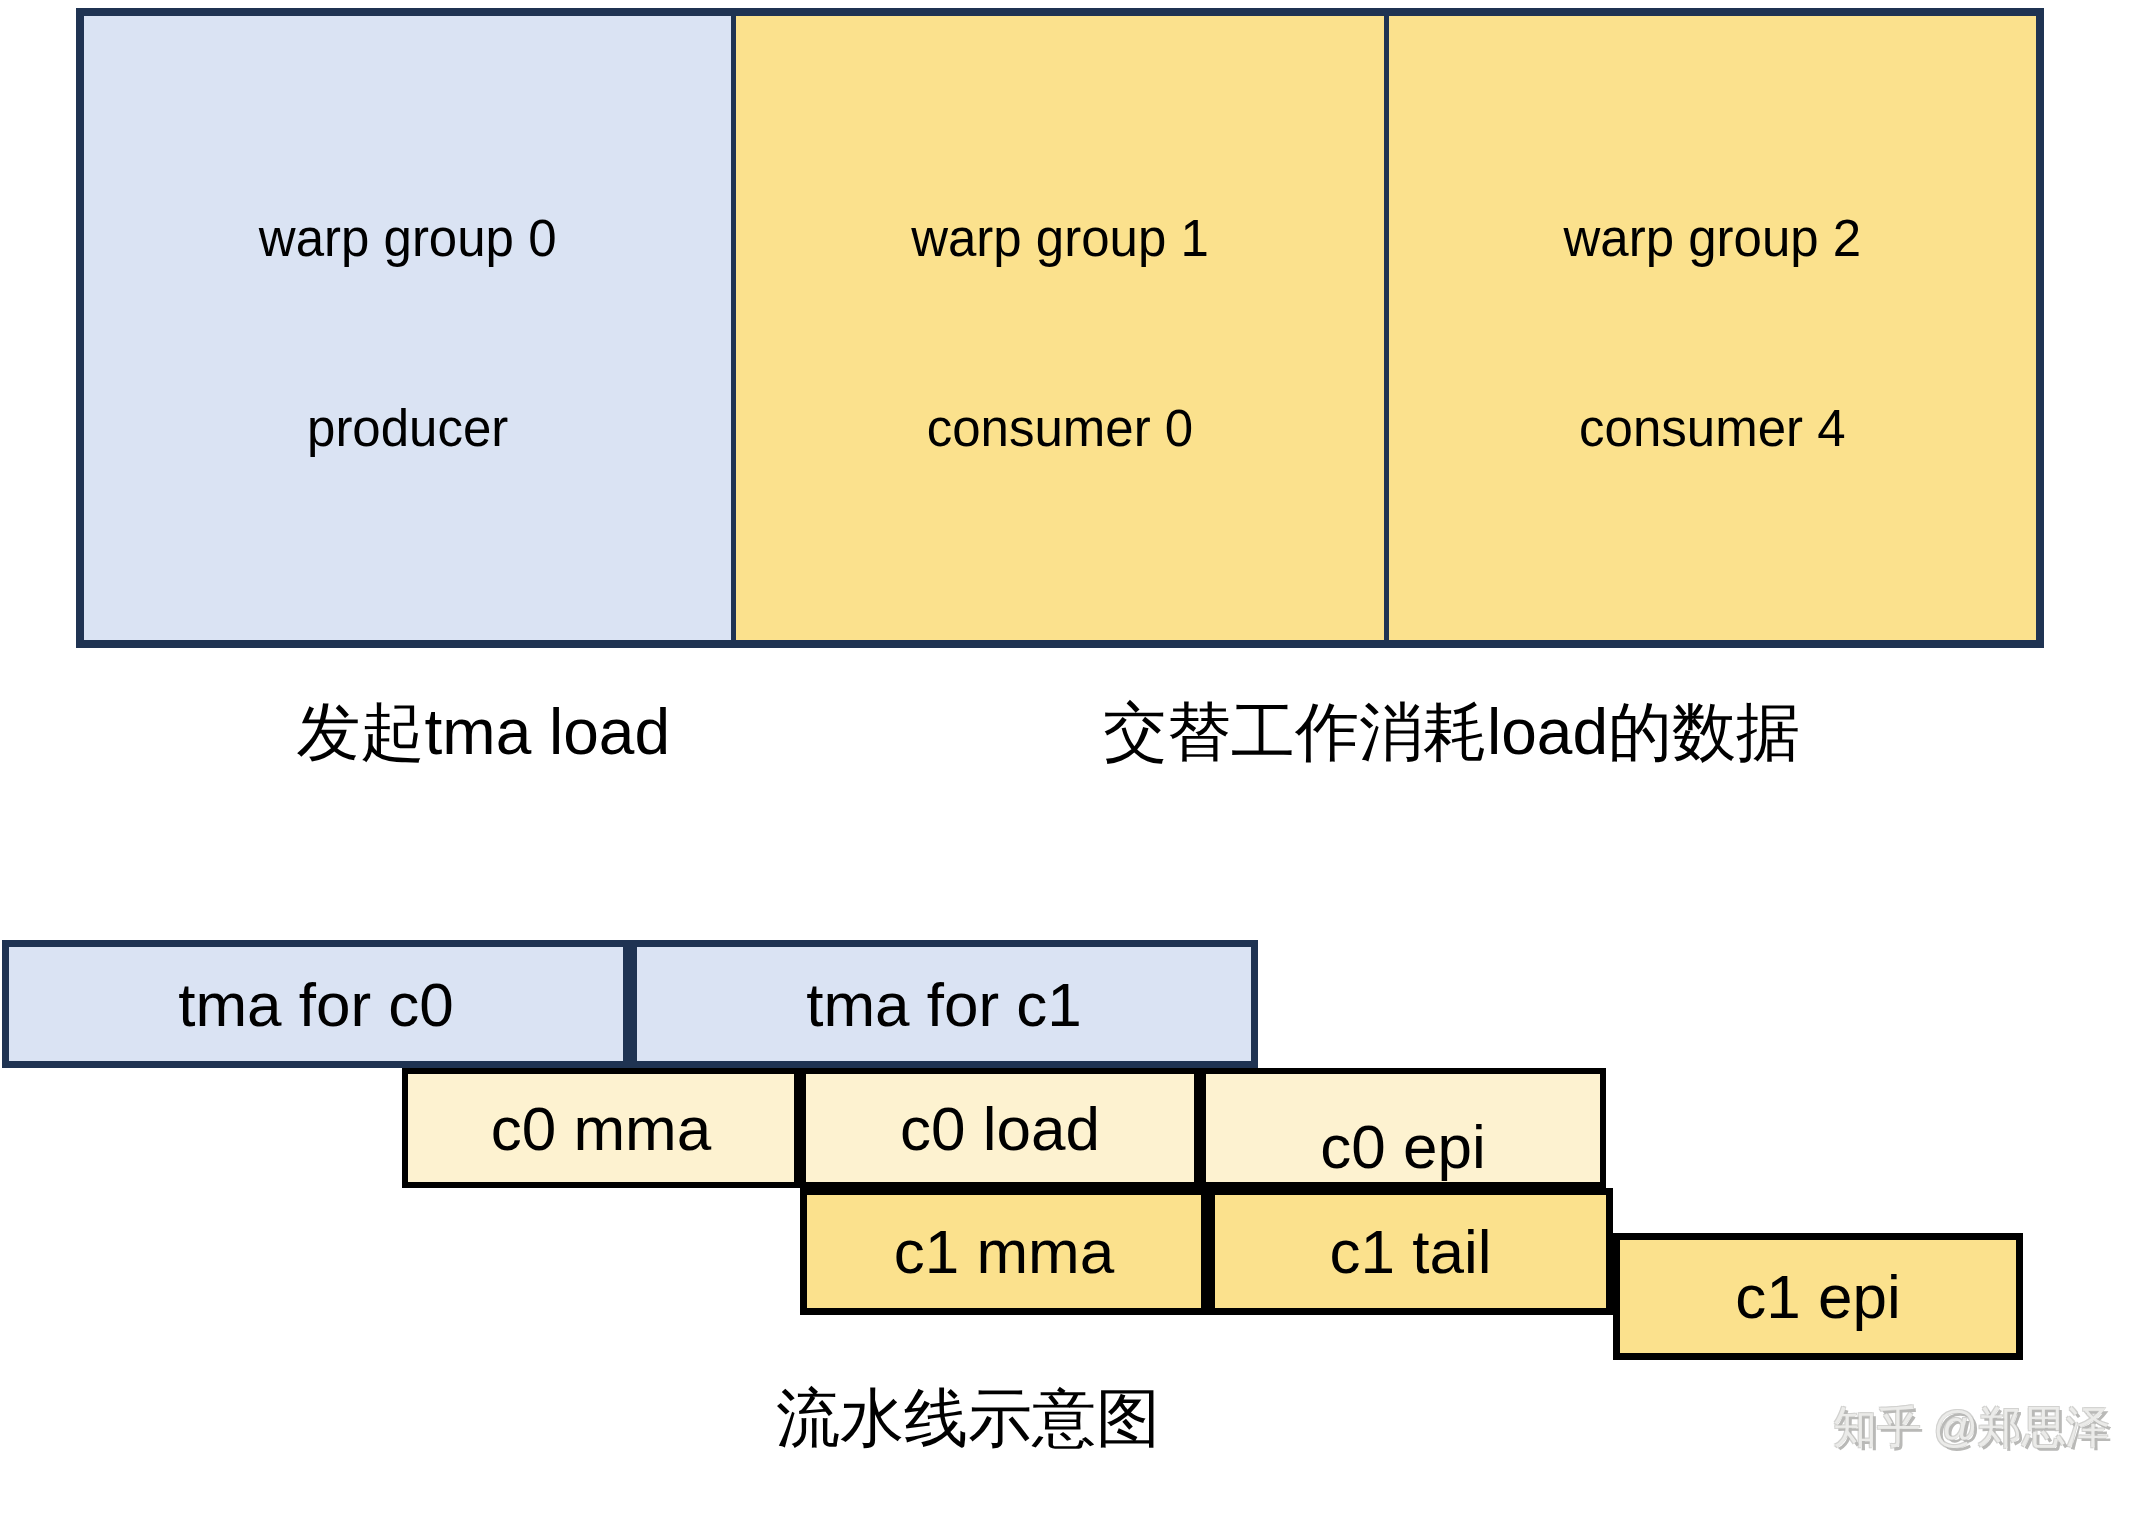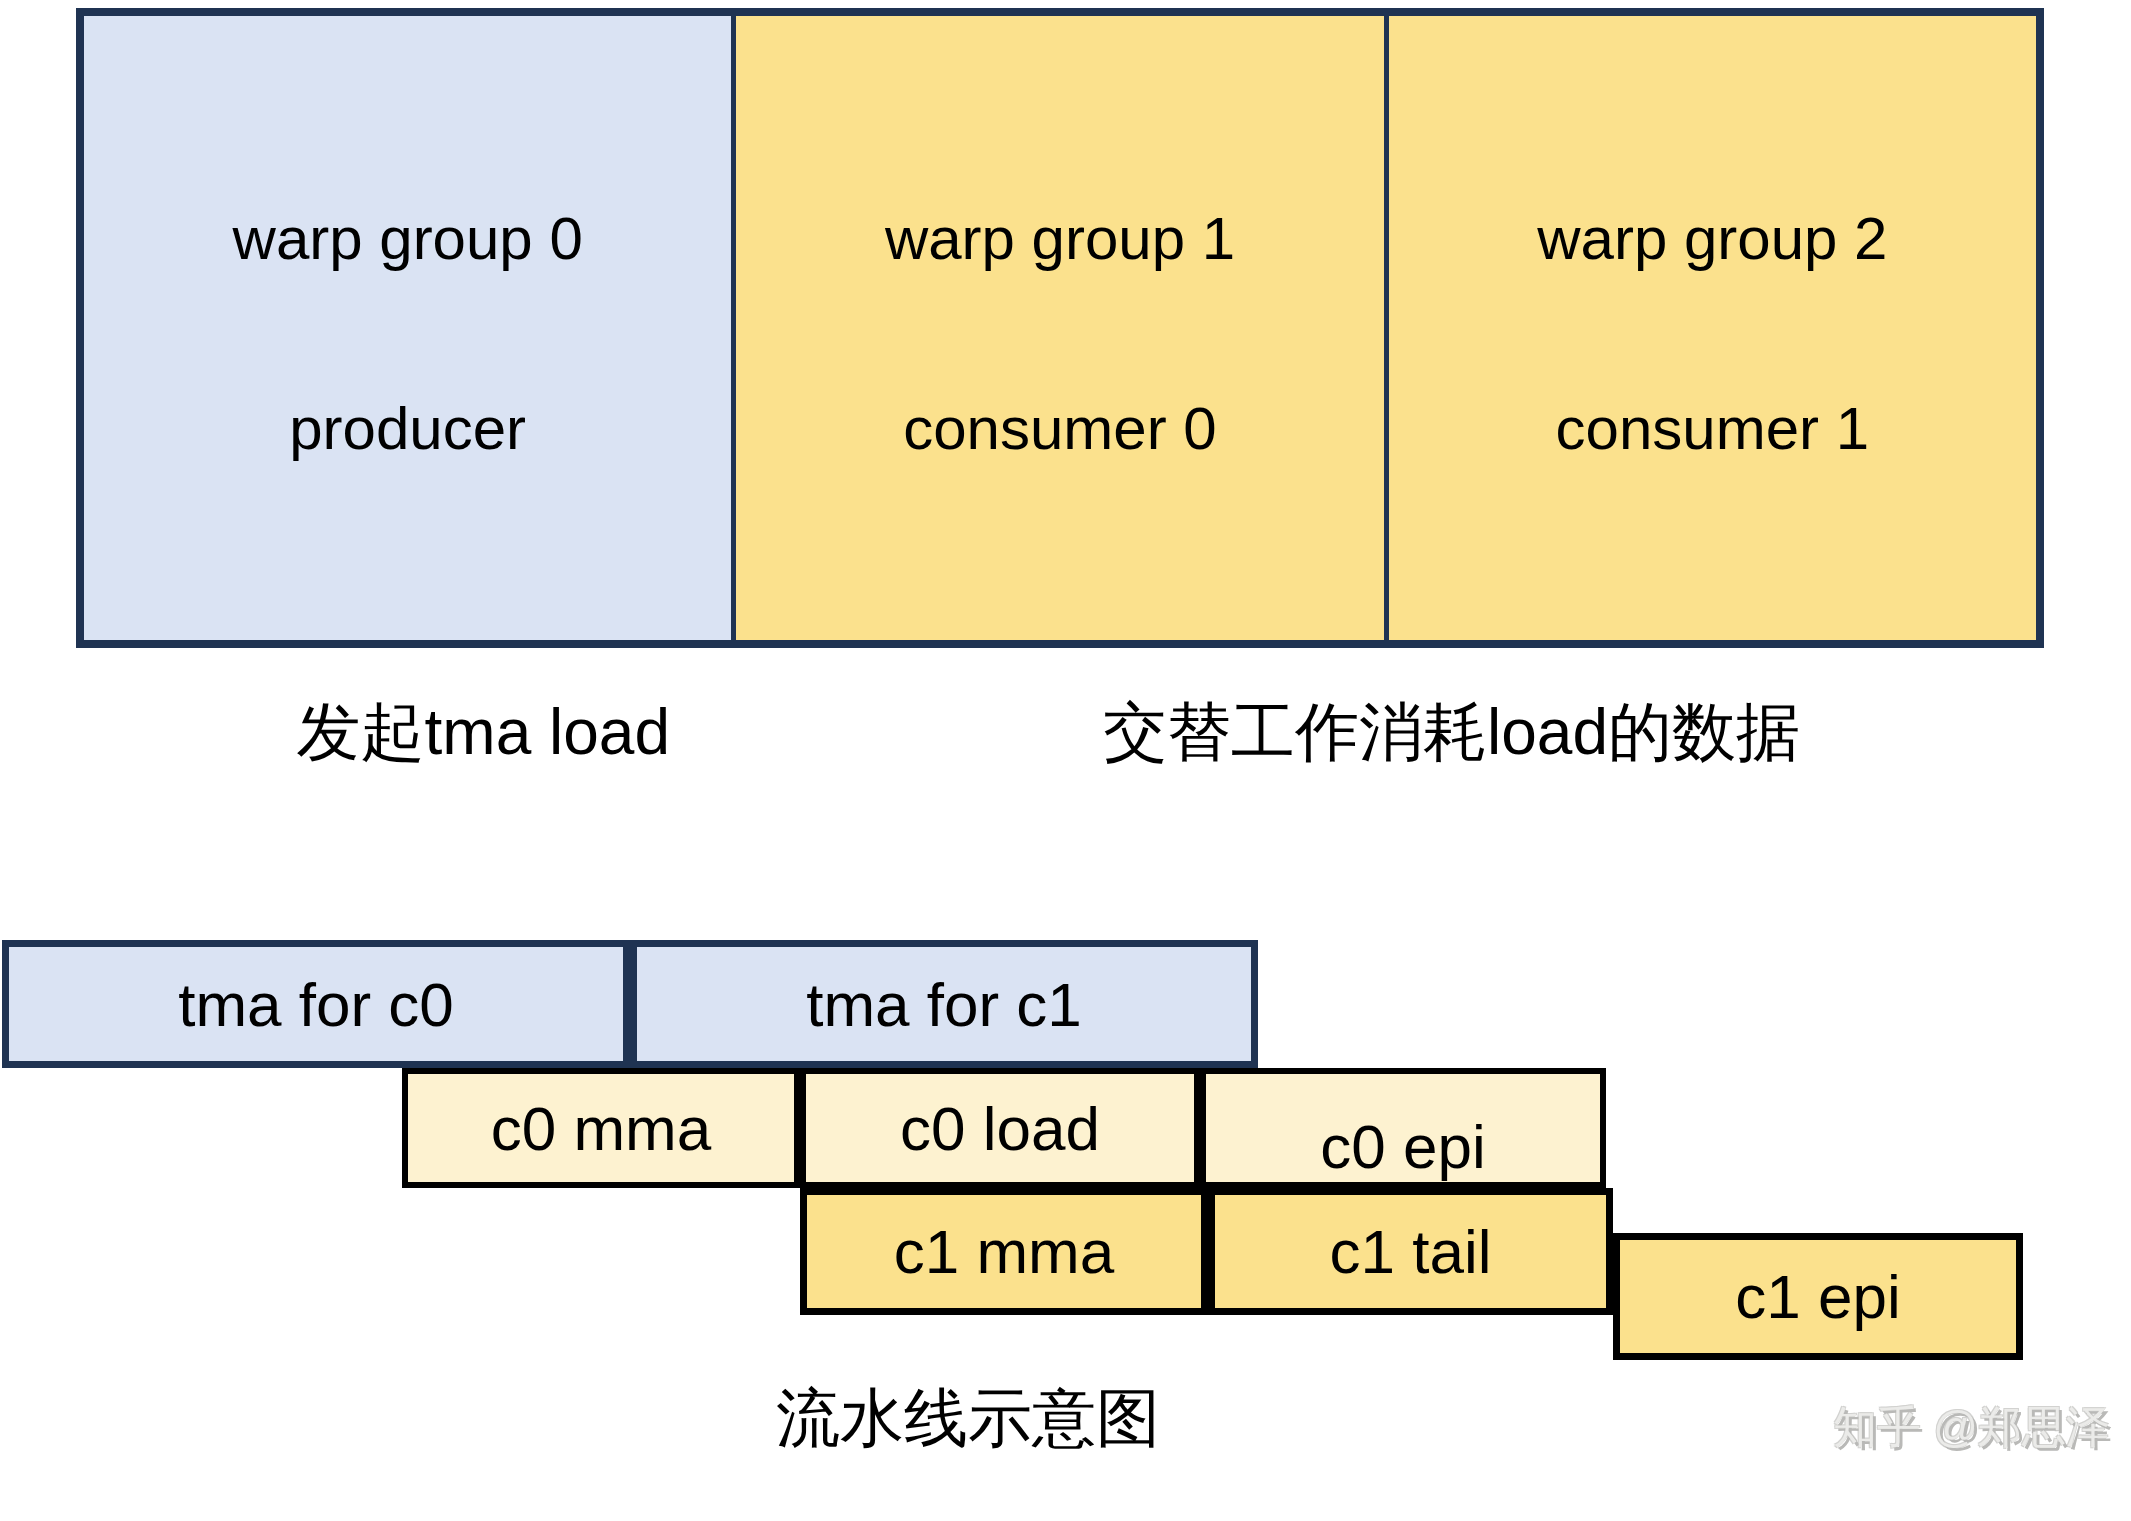--- a/index.html
+++ b/index.html
@@ -34,21 +34,21 @@
     background: #ffffff;
   }
   .wg-box {
     flex: 1 1 0;
     display: flex;
     flex-direction: column;
     align-items: center;
     justify-content: center;
     gap: 126px;
     padding-top: 12px;
-    font-size: 60px;
+    font-size: 51px;
     line-height: 64px;
     white-space: nowrap;
   }
   .wg-box.blue   { background: var(--blue-fill); }
   .wg-box.yellow { background: var(--yellow-fill); }
   .wg-box + .wg-box { border-left: 5px solid var(--navy); }
 
   
   .caption {
     position: absolute;
@@ -119,21 +119,21 @@
     <div class="wg-box blue">
       <span>warp group 0</span>
       <span>producer</span>
     </div>
     <div class="wg-box yellow">
       <span>warp group 1</span>
       <span>consumer 0</span>
     </div>
     <div class="wg-box yellow">
       <span>warp group 2</span>
-      <span>consumer 1</span>
+      <span>consumer 4</span>
     </div>
   </div>
 
   <div class="caption caption-producer">发起tma load</div>
   <div class="caption caption-consumer">交替工作消耗load的数据</div>
 
   <div class="pbox tma tma-c0">
     <span>tma for c0</span>
   </div>
   <div class="pbox tma tma-c1">

